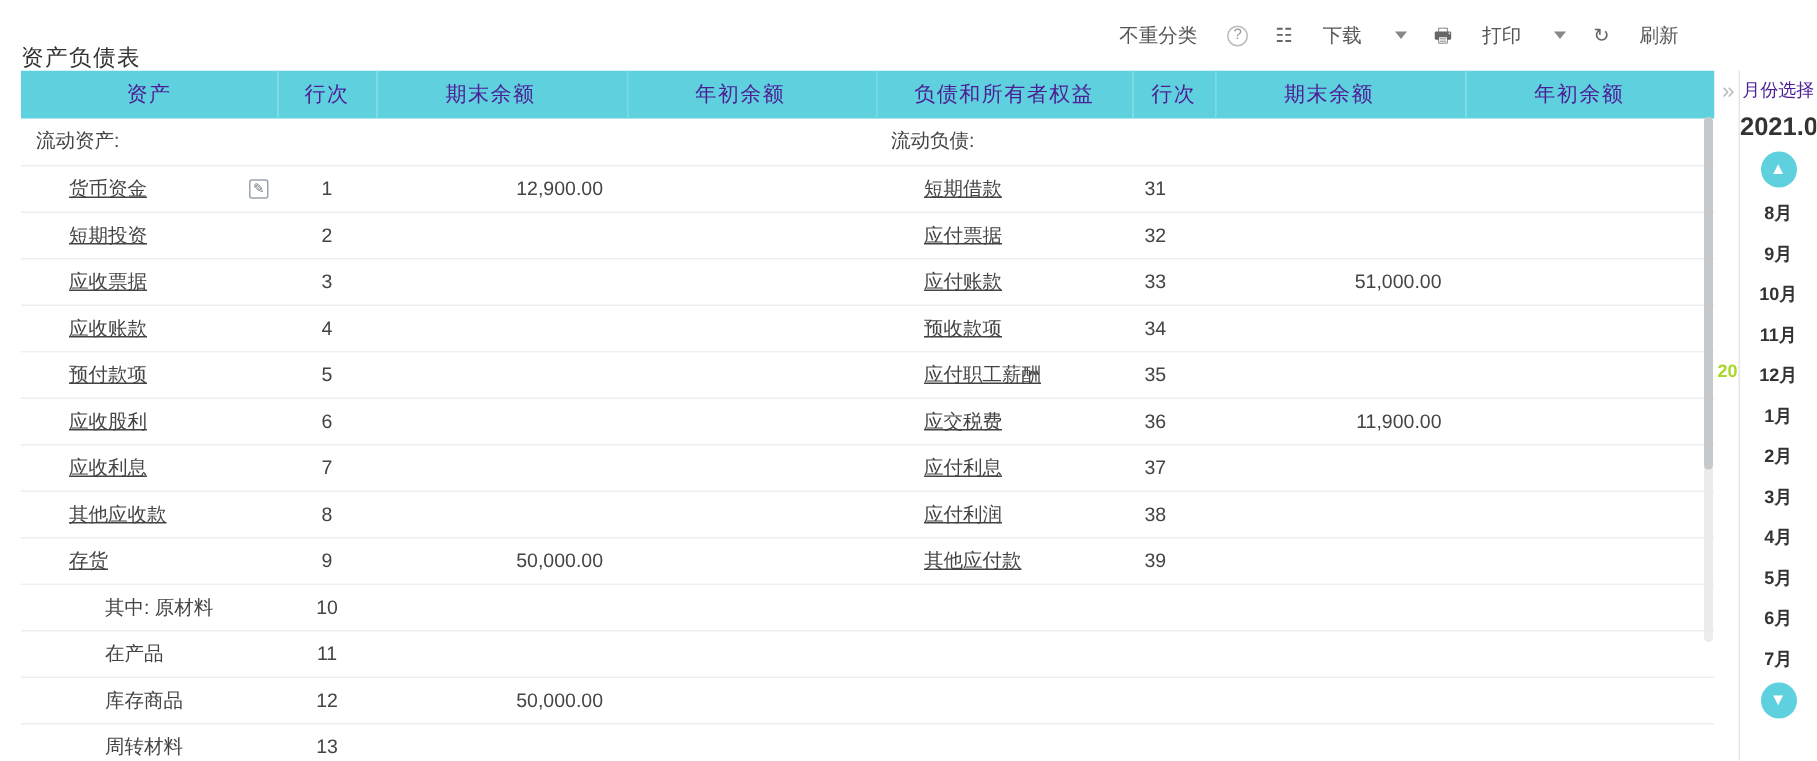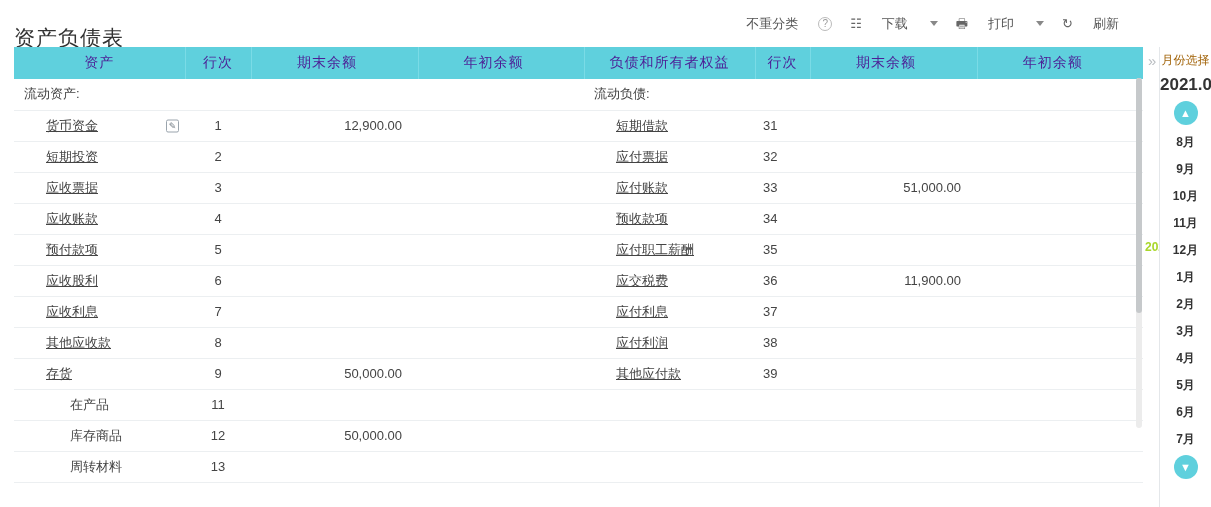--- a/index.html
+++ b/index.html
@@ -22,21 +22,21 @@
   
   .header {
     position: relative;
     height: 47px;
     display: flex;
     align-items: center;
     padding: 0 14px;
     background: #fff;
   }
   .page-title {
-    font-size: 21px;
+    font-size: 15px;
     color: #333;
     font-weight: normal;
     letter-spacing: 1px;
     margin-top: 29px;
   }
   .header-actions {
     margin-left: auto;
     display: flex;
     align-items: center;
     gap: 18px;
@@ -168,21 +168,21 @@
     right: 0;
     width: 52px;
     height: 460px;
     background: #fff;
     border-left: 1px solid #e4e7ea;
     text-align: center;
     overflow: hidden;
   }
   .month-title {
     font-size: 12px;
-    color: #a16207;
+    color: #4c1d95;
     padding-top: 5px;
     white-space: nowrap;
   }
   .month-year {
     font-size: 17px;
     color: #333;
     font-weight: bold;
     padding: 6px 0 4px;
   }
   .round-btn {
@@ -362,20 +362,30 @@
             <td class="c-amt3"></td>
             <td class="c-amt4"></td>
           </tr>
           <tr>
             <td class="c-name ind1">存货</td>
             <td class="c-no">9</td>
             <td class="c-amt">50,000.00</td>
             <td class="c-amt2"></td>
             <td class="c-name2 ind1">其他应付款</td>
             <td class="c-no2">39</td>
+            <td class="c-amt3"></td>
+            <td class="c-amt4"></td>
+          </tr>
+          <tr>
+            <td class="c-name ind2">其中: 原材料</td>
+            <td class="c-no">10</td>
+            <td class="c-amt"></td>
+            <td class="c-amt2"></td>
+            <td class="c-name2 ind1"></td>
+            <td class="c-no2"></td>
             <td class="c-amt3"></td>
             <td class="c-amt4"></td>
           </tr>
           <tr>
             <td class="c-name ind2">在产品</td>
             <td class="c-no">11</td>
             <td class="c-amt"></td>
             <td class="c-amt2"></td>
             <td class="c-name2 ind1"></td>
             <td class="c-no2"></td>

